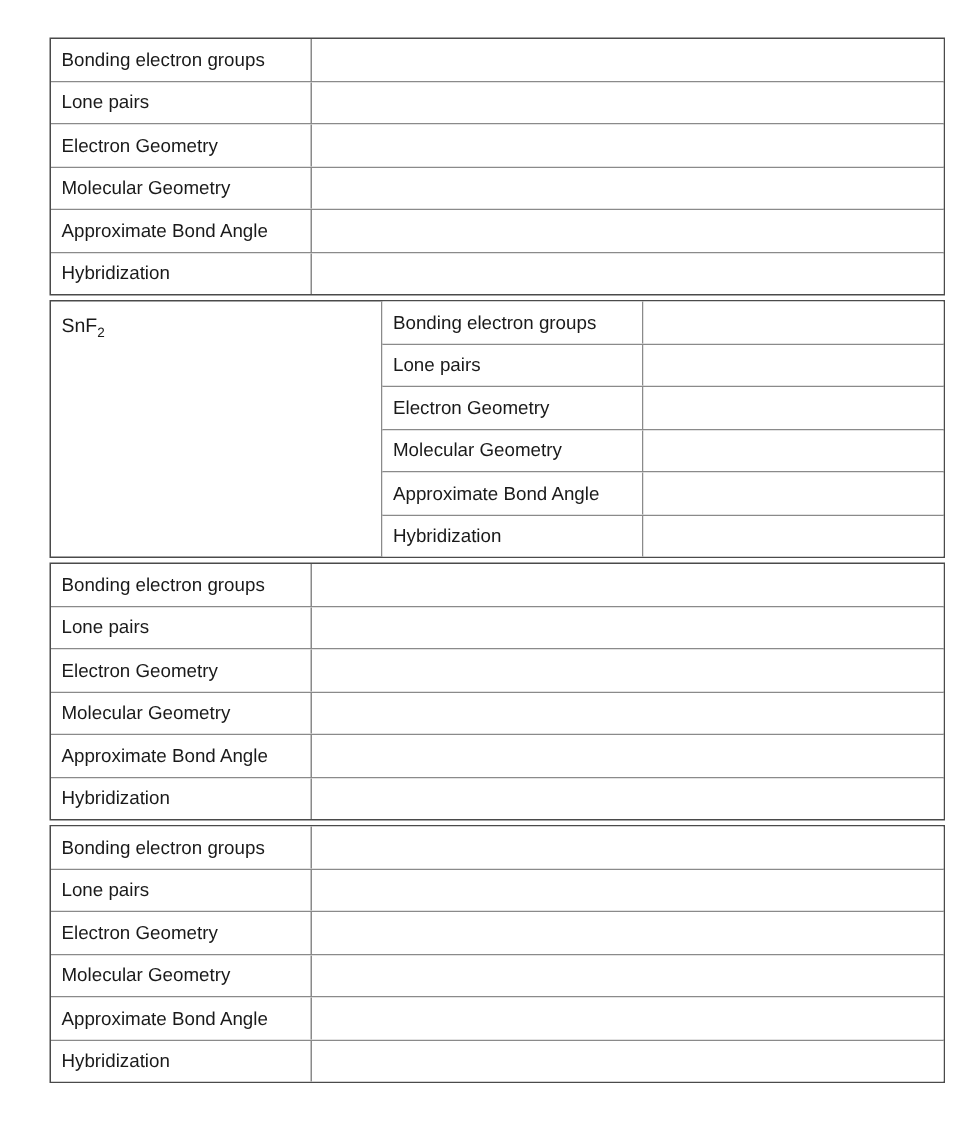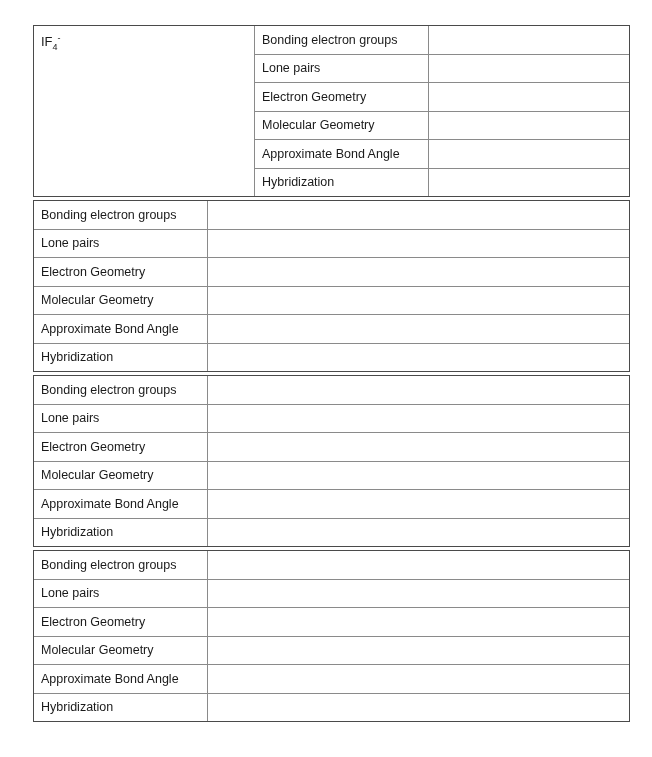--- a/index.html
+++ b/index.html
@@ -71,52 +71,52 @@
     flex: 1;
     background: #ffffff;
   }
 </style>
 </head>
 <body>
 
 <div class="sheet">
 
   <div class="block">
+    <div class="rows">
+      <div class="row">
+        <div class="label-cell">Bonding electron groups</div>
+        <div class="answer-cell"></div>
+      </div>
+      <div class="row">
+        <div class="label-cell">Lone pairs</div>
+        <div class="answer-cell"></div>
+      </div>
+      <div class="row">
+        <div class="label-cell">Electron Geometry</div>
+        <div class="answer-cell"></div>
+      </div>
+      <div class="row">
+        <div class="label-cell">Molecular Geometry</div>
+        <div class="answer-cell"></div>
+      </div>
+      <div class="row">
+        <div class="label-cell">Approximate Bond Angle</div>
+        <div class="answer-cell"></div>
+      </div>
+      <div class="row">
+        <div class="label-cell">Hybridization</div>
+        <div class="answer-cell"></div>
+      </div>
+    </div>
+  </div>
+
+  <div class="block">
     <div class="formula-cell">
-      <span>IF</span><sub>4</sub><sup>-</sup>
-    </div>
-    <div class="rows">
-      <div class="row">
-        <div class="label-cell">Bonding electron groups</div>
-        <div class="answer-cell"></div>
-      </div>
-      <div class="row">
-        <div class="label-cell">Lone pairs</div>
-        <div class="answer-cell"></div>
-      </div>
-      <div class="row">
-        <div class="label-cell">Electron Geometry</div>
-        <div class="answer-cell"></div>
-      </div>
-      <div class="row">
-        <div class="label-cell">Molecular Geometry</div>
-        <div class="answer-cell"></div>
-      </div>
-      <div class="row">
-        <div class="label-cell">Approximate Bond Angle</div>
-        <div class="answer-cell"></div>
-      </div>
-      <div class="row">
-        <div class="label-cell">Hybridization</div>
-        <div class="answer-cell"></div>
-      </div>
-    </div>
-  </div>
-
-  <div class="block">
+      <span>SnF</span><sub>2</sub><sup></sup>
+    </div>
     <div class="rows">
       <div class="row">
         <div class="label-cell">Bonding electron groups</div>
         <div class="answer-cell"></div>
       </div>
       <div class="row">
         <div class="label-cell">Lone pairs</div>
         <div class="answer-cell"></div>
       </div>
       <div class="row">

